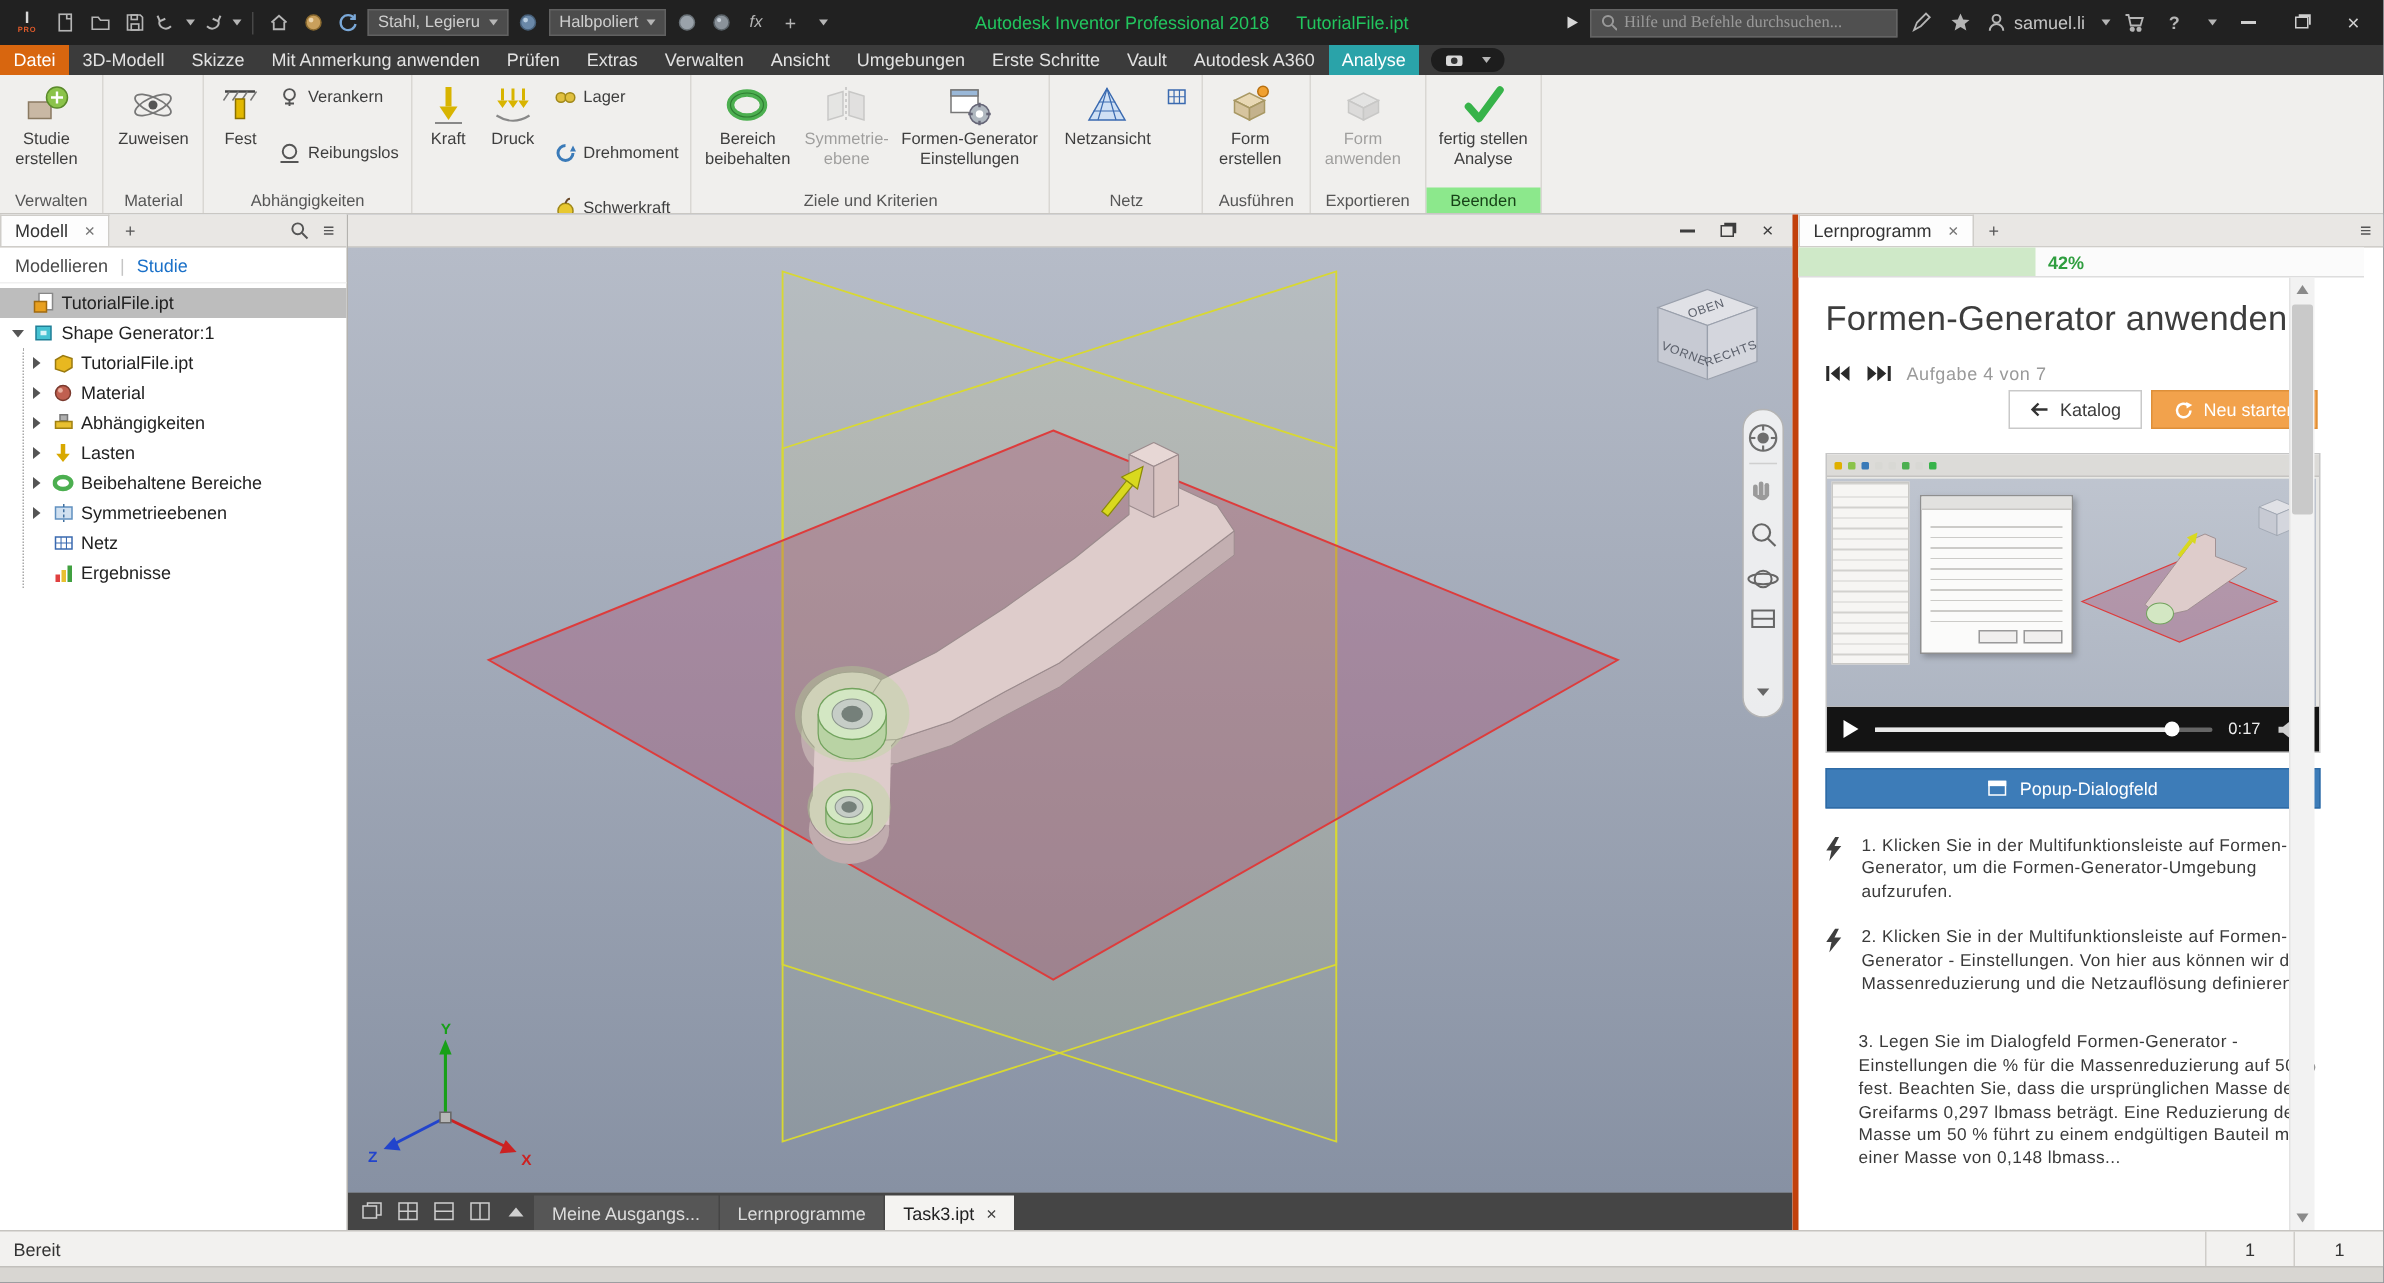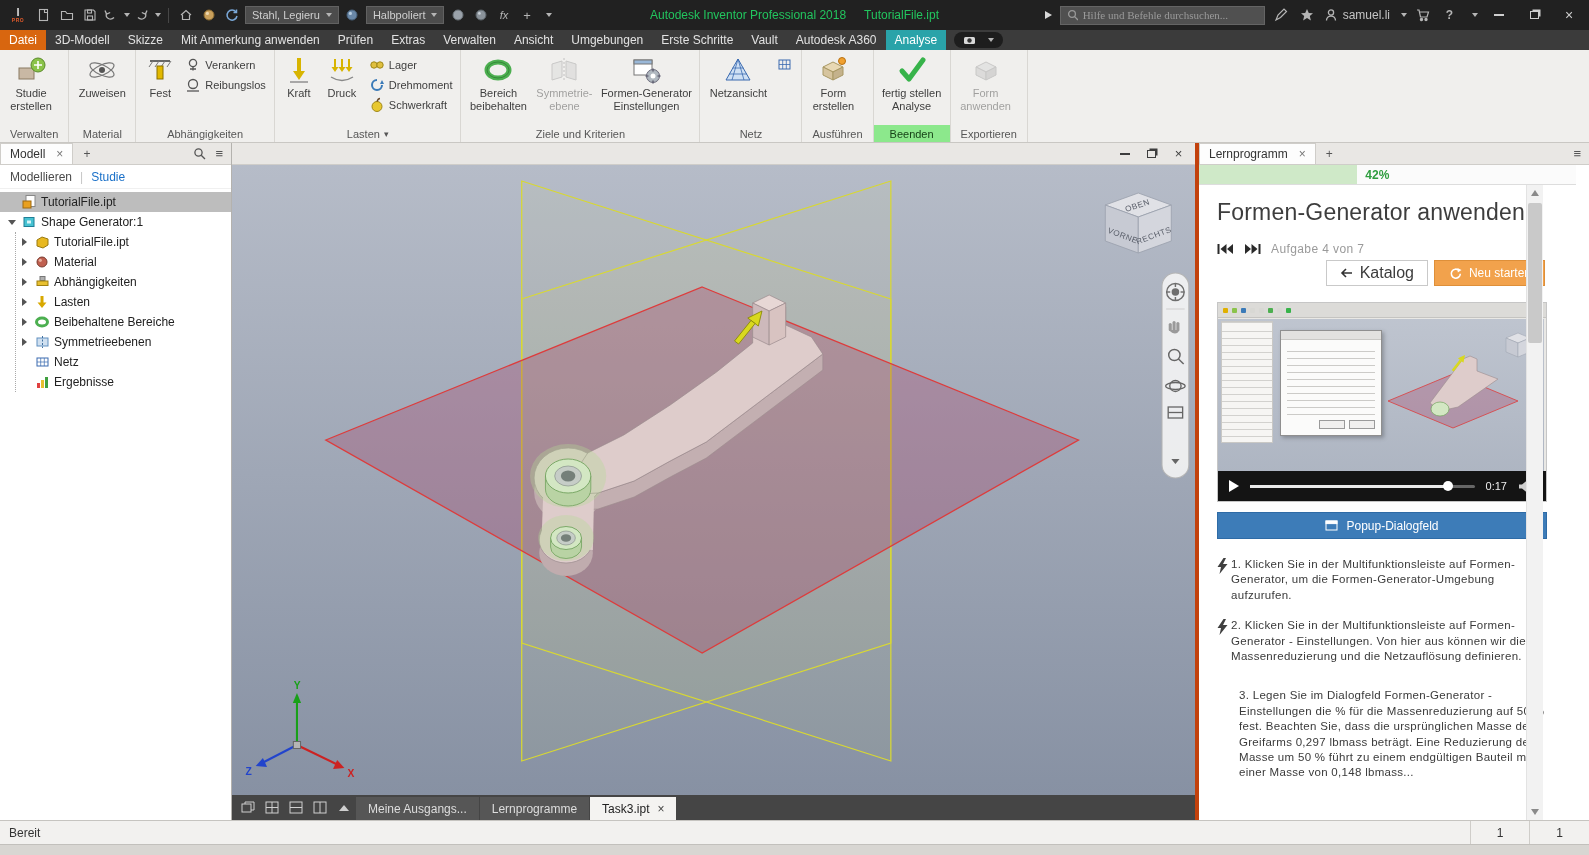--- a/index.html
+++ b/index.html
@@ -38,21 +38,21 @@
   
   .ribbon{height:93px;background:#f0efed;display:flex;border-bottom:1px solid #c9c7c3;overflow:hidden}
   .rgroup{display:flex;flex-direction:column;border-right:1px solid #d9d7d3}
   .rbody{flex:1;display:flex;align-items:flex-start;padding:3px 5px 0;gap:3px}
   .rlabel{height:17px;font-size:11px;color:#565656;display:flex;align-items:center;justify-content:center;gap:4px;padding:0 10px;white-space:nowrap}
   .rlabel.green{background:#8ce88c;color:#174217}
   .bigbtn{display:flex;flex-direction:column;align-items:center;font-size:11px;color:#3e3e3e;text-align:center;
           padding:2px 1px;line-height:1.15;border-radius:2px}
   .bigbtn .bicon{width:32px;height:30px;display:flex;align-items:center;justify-content:center;margin-bottom:2px}
   .w38{width:38px}.w42{width:42px}.w52{width:52px}.w56{width:56px}.w60{width:60px}.w62{width:62px}.w64{width:64px}.w66{width:66px}.w96{width:96px}
-  .smallstack{display:flex;flex-direction:column;gap:2px;padding-top:3px}
+  .smallstack{display:flex;flex-direction:column;gap:19px;padding-top:3px}
   .smallbtn{display:flex;align-items:center;gap:4px;font-size:11px;color:#3e3e3e;height:18px;padding:0 3px;white-space:nowrap}
   .dis{opacity:.45}
   .lcaret{font-size:9px;color:#565656}
 
   
   .main{display:flex;height:677px;background:#9aa0ab}
 
   
   .lpanel{width:232px;background:#fff;border-right:1px solid #b4b2ae;display:flex;flex-direction:column;flex:none}
   .band{height:22px;background:#e9e7e4;border-bottom:1px solid #cfcdc9;display:flex;align-items:flex-end;flex:none}
@@ -95,21 +95,21 @@
   .rpanel{width:394px;background:#fff;display:flex;flex-direction:column;position:relative;flex:none;border-left:4px solid #c2410c}
   .progress{height:20px;background:#fbfbfb;border-bottom:1px solid #ddd;position:relative;width:377px;flex:none}
   .progress .fill{position:absolute;left:0;top:0;bottom:0;width:42%;background:#cfe9c8}
   .progress .ptext{position:absolute;left:calc(42% + 8px);top:50%;transform:translateY(-50%);font-size:12px;color:#2f9e3f;font-weight:bold}
   .rp-content{position:absolute;top:42px;left:0;width:360px;bottom:0;overflow:hidden;padding:14px 12px 0 18px}
   .rp-title{font-size:23px;color:#3d3d3d;letter-spacing:.2px}
   .rp-nav{display:flex;align-items:center;gap:10px;margin-top:16px}
   .skipbtn{display:flex;align-items:center}
   .task-counter{font-size:12px;color:#9a9a9a;letter-spacing:.4px}
   .rp-actions{display:flex;justify-content:flex-end;gap:6px;margin-top:4px;padding-right:2px}
-  .btn-katalog{display:flex;align-items:center;gap:7px;height:26px;padding:0 13px;background:#fff;border:1px solid #c9c9c9;font-size:16px;color:#3c3c3c}
+  .btn-katalog{display:flex;align-items:center;gap:7px;height:26px;padding:0 13px;background:#fff;border:1px solid #c9c9c9;font-size:12px;color:#3c3c3c}
   .btn-restart{display:flex;align-items:center;gap:7px;height:26px;padding:0 13px;background:#f2a24c;border:1px solid #de8f39;font-size:12px;color:#fff}
   .video{margin-top:16px;border:1px solid #c6c6c6}
   .vthumb{height:168px;background:#e9e8e5;position:relative;overflow:hidden}
   .vt-ribbon{position:absolute;top:0;left:0;right:0;height:15px;background:#dcdbd8;border-bottom:1px solid #c5c4c1;display:flex;align-items:center;gap:4px;padding:0 5px}
   .chip{width:5px;height:5px;border-radius:1px}
   .vt-tree{position:absolute;left:3px;top:18px;width:52px;height:122px;background:#f6f5f3;border:1px solid #c9c8c5;
            background-image:repeating-linear-gradient(#0000 0 6px,#d2d1ce 6px 7px);background-origin:content-box;padding:3px}
   .vt-dialog{position:absolute;left:62px;top:27px;width:102px;height:106px;background:#fbfbfa;border:1px solid #8f8f8f;box-shadow:2px 2px 4px rgba(0,0,0,.25)}
   .vt-dlg-title{height:9px;background:#e2e1df;border-bottom:1px solid #c9c8c5}
   .vt-dlg-body{margin:5px 6px;height:70px;background-image:repeating-linear-gradient(#0000 0 6px,#cccbc8 6px 7px)}
@@ -117,21 +117,21 @@
   .vt-btn{width:26px;height:9px;border:1px solid #9a9a9a;background:#f0efee}
   .vctrl{height:30px;background:#141414;display:flex;align-items:center;padding:0 11px;gap:11px}
   .play{width:0;height:0;border-top:6px solid transparent;border-bottom:6px solid transparent;border-left:10px solid #fff}
   .track{flex:1;height:3px;background:rgba(255,255,255,.35);position:relative;border-radius:2px}
   .tfill{position:absolute;left:0;top:0;bottom:0;width:88%;background:#e9e9e9}
   .knob{position:absolute;left:88%;top:50%;transform:translate(-50%,-50%);width:10px;height:10px;border-radius:50%;background:#fff}
   .vtime{font-size:11px;color:#eee}
   .popup-btn{margin-top:10px;height:27px;background:#3d7cb8;border:1px solid #2e6ba6;color:#fff;font-size:12px;
              display:flex;align-items:center;justify-content:center;gap:8px;width:100%}
   .steps{margin-top:18px}
-  .step{display:flex;gap:1px;margin-bottom:15px;font-size:11.5px;line-height:1.34;color:#3a3a3a;letter-spacing:.3px}
+  .step{display:flex;gap:11px;margin-bottom:15px;font-size:11.5px;line-height:1.34;color:#3a3a3a;letter-spacing:.3px}
   .boltcol{width:13px;flex:none;padding-top:1px}
   .step.nobolt{padding-left:22px;margin-top:24px}
   .rp-scroll{position:absolute;top:42px;right:46px;width:17px;bottom:0;background:#f2f2f2;border-left:1px solid #e3e3e3}
   .sb-up{position:absolute;top:5px;left:4px;width:0;height:0;border-left:4.5px solid transparent;border-right:4.5px solid transparent;border-bottom:6px solid #8a8a8a}
   .sb-dn{position:absolute;bottom:5px;left:4px;width:0;height:0;border-left:4.5px solid transparent;border-right:4.5px solid transparent;border-top:6px solid #8a8a8a}
   .sb-thumb{position:absolute;top:18px;left:1px;width:14px;height:140px;background:#c9c9c9;border-radius:2px}
 
   
   .statusbar{height:24px;background:#f2f1ef;border-top:1px solid #c6c4c0;display:flex;align-items:center;font-size:12px;color:#333;padding-left:9px}
   .sb-cells{margin-left:auto;display:flex;height:100%}
@@ -500,46 +500,46 @@
               </svg>
             </span>
           <span>Form erstellen</span>
         </div>
       </div>
       <div class="rlabel">Ausführen</div>
     </div>
 
     <div class="rgroup">
       <div class="rbody">
-        <div class="bigbtn w66">
-          <span class="bicon">
-              <svg width="32" height="30" fill="none">
-                <path d="M6 16 L13 24 L27 5" stroke="#37b34a" stroke-width="5" stroke-linecap="round" stroke-linejoin="round"></path>
-              </svg>
-            </span>
-          <span>fertig stellen Analyse</span>
-        </div>
-      </div>
-      <div class="rlabel green">Beenden</div>
-    </div>
-
-    <div class="rgroup">
-      <div class="rbody">
         <div class="bigbtn w60 dis">
           <span class="bicon">
               <svg width="32" height="30">
                 <polygon points="6,12 16,7 26,12 16,17" fill="#d5d5d5" stroke="#999"></polygon>
                 <polygon points="6,12 6,20 16,25 16,17" fill="#c5c5c5" stroke="#999"></polygon>
                 <polygon points="26,12 26,20 16,25 16,17" fill="#b5b5b5" stroke="#999"></polygon>
               </svg>
             </span>
           <span>Form anwenden</span>
         </div>
       </div>
       <div class="rlabel">Exportieren</div>
+    </div>
+
+    <div class="rgroup">
+      <div class="rbody">
+        <div class="bigbtn w66">
+          <span class="bicon">
+              <svg width="32" height="30" fill="none">
+                <path d="M6 16 L13 24 L27 5" stroke="#37b34a" stroke-width="5" stroke-linecap="round" stroke-linejoin="round"></path>
+              </svg>
+            </span>
+          <span>fertig stellen Analyse</span>
+        </div>
+      </div>
+      <div class="rlabel green">Beenden</div>
     </div>
   </div>
 
   <div class="main">
 
     <div class="lpanel">
       <div class="band">
         <div class="tab">
           <span>Modell</span>
           <span class="xclose">×</span>

